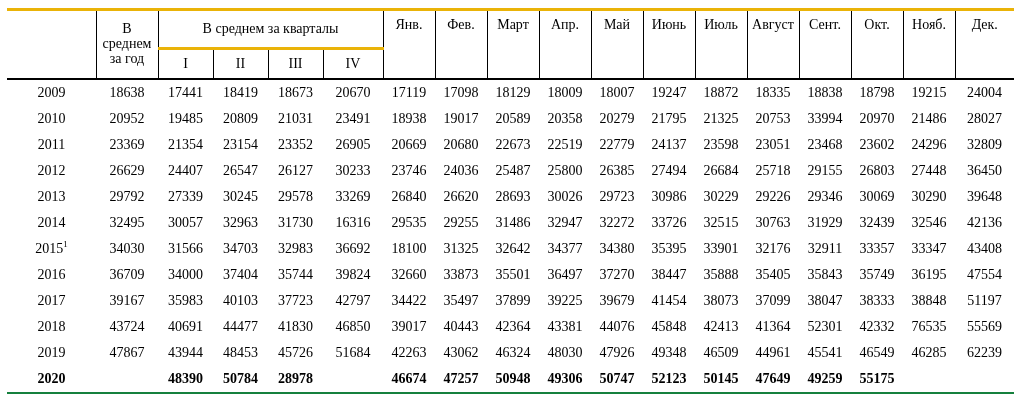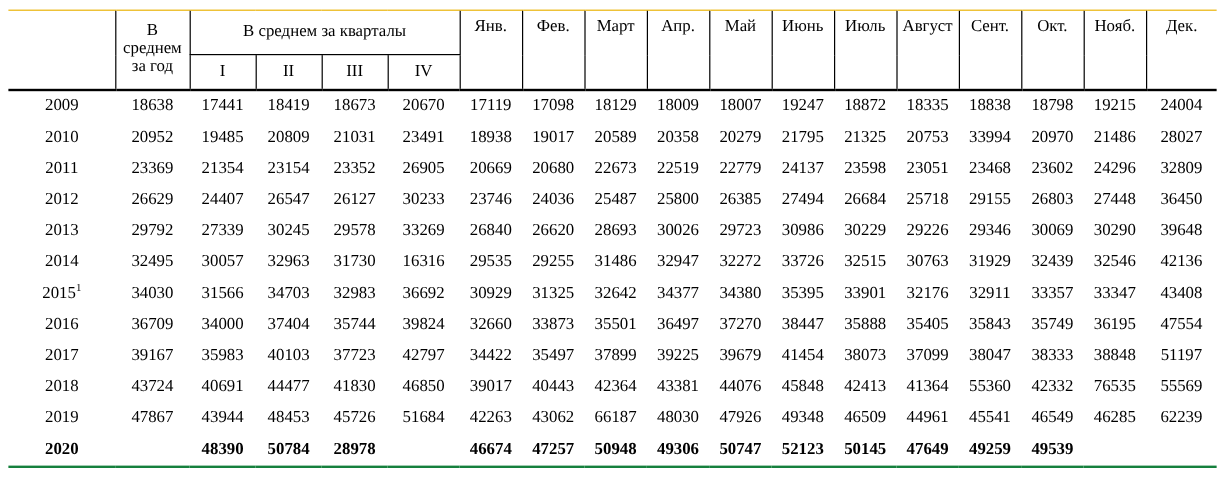--- a/index.html
+++ b/index.html
@@ -22,21 +22,21 @@
     color: #000000;
   }
   th, td {
     font-weight: normal;
     text-align: center;
     padding: 0;
     overflow: hidden;
     white-space: nowrap;
   }
   
-  thead th { border-top: 1px solid #eab308; background: #fff; }
+  thead th { border-top: 3px solid #eab308; background: #fff; }
   thead th.bordered { border-left: 1px solid #000; }
   thead th.hdr-bottom { border-bottom: 2px solid #000; }
   th.quarters-span { border-bottom: 1px solid #000; height: 36px; vertical-align: middle; margin-left: 37px; }
   th.month-hdr { vertical-align: top; padding-top: 6px; }
   th.avg-year-hdr { vertical-align: middle; padding: 0 4px; white-space: normal; line-height: 1.05; }
   th.year-hdr { border-left: none; }
   thead tr.qrow th { height: 28px; vertical-align: middle; }
   
   tbody td { height: 26px; vertical-align: middle; }
   tbody tr:last-child td { border-bottom: 2px solid #15803d; font-weight: bold; }
@@ -213,21 +213,21 @@
           <td>32546</td>
           <td>42136</td>
         </tr>
         <tr>
           <td>2015<sup>1</sup></td>
           <td>34030</td>
           <td>31566</td>
           <td>34703</td>
           <td>32983</td>
           <td>36692</td>
-          <td>30929</td>
+          <td>18100</td>
           <td>31325</td>
           <td>32642</td>
           <td>34377</td>
           <td>34380</td>
           <td>35395</td>
           <td>33901</td>
           <td>32176</td>
           <td>32911</td>
           <td>33357</td>
           <td>33347</td>
@@ -281,35 +281,35 @@
           <td>41830</td>
           <td>46850</td>
           <td>39017</td>
           <td>40443</td>
           <td>42364</td>
           <td>43381</td>
           <td>44076</td>
           <td>45848</td>
           <td>42413</td>
           <td>41364</td>
-          <td>55360</td>
+          <td>52301</td>
           <td>42332</td>
           <td>76535</td>
           <td>55569</td>
         </tr>
         <tr>
           <td>2019</td>
           <td>47867</td>
           <td>43944</td>
           <td>48453</td>
           <td>45726</td>
           <td>51684</td>
           <td>42263</td>
           <td>43062</td>
-          <td>66187</td>
+          <td>46324</td>
           <td>48030</td>
           <td>47926</td>
           <td>49348</td>
           <td>46509</td>
           <td>44961</td>
           <td>45541</td>
           <td>46549</td>
           <td>46285</td>
           <td>62239</td>
         </tr>
@@ -322,19 +322,19 @@
           <td></td>
           <td>46674</td>
           <td>47257</td>
           <td>50948</td>
           <td>49306</td>
           <td>50747</td>
           <td>52123</td>
           <td>50145</td>
           <td>47649</td>
           <td>49259</td>
-          <td>49539</td>
+          <td>55175</td>
           <td></td>
           <td></td>
         </tr>
       </tbody>
   </table>
 </div>
 
 </body></html>

